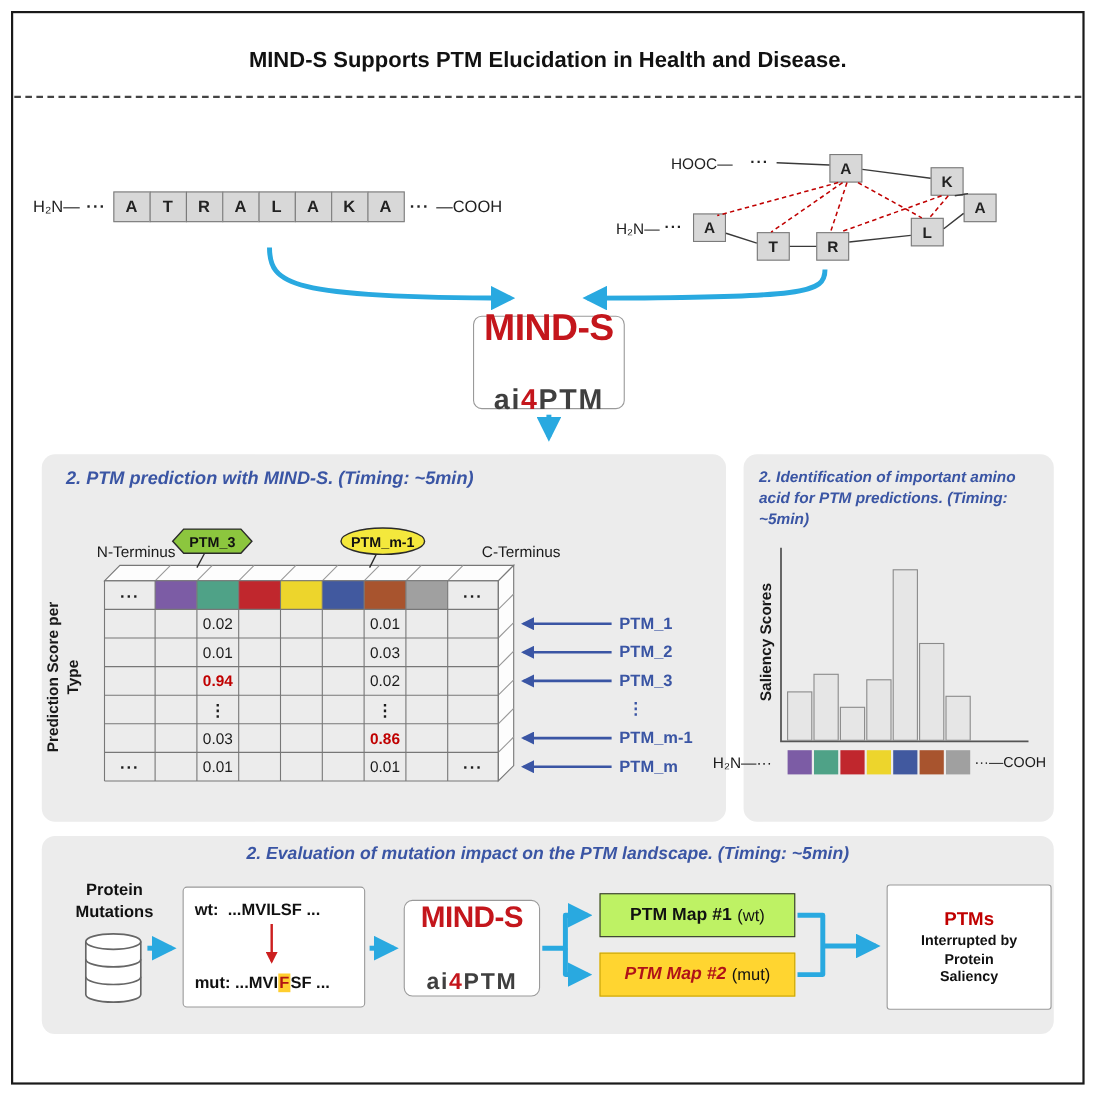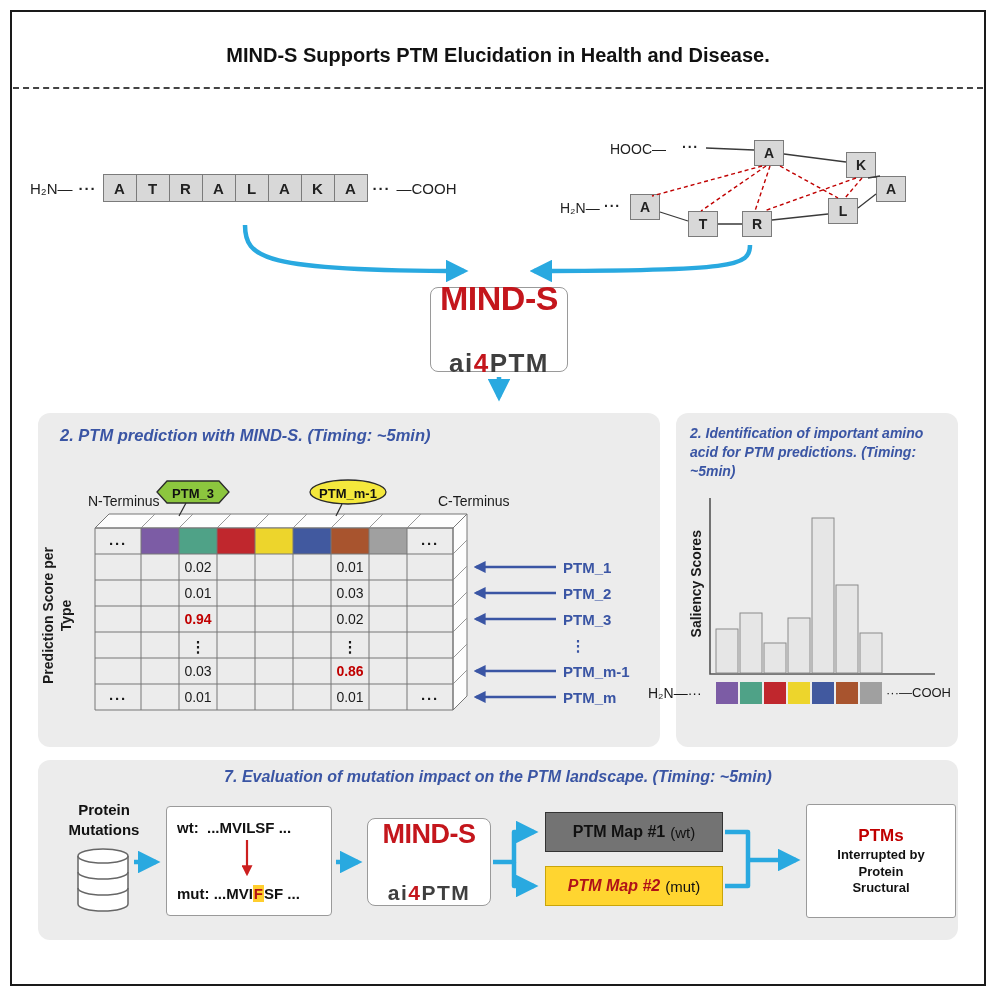--- a/index.html
+++ b/index.html
@@ -50,21 +50,21 @@
   .rowdots{ font:bold 15px "Liberation Sans", sans-serif; fill:#3a55a4; text-anchor:middle; dominant-baseline:central; }
   .callout{ font:bold 13px "Liberation Sans", sans-serif; fill:#111; text-anchor:middle; dominant-baseline:central; }
   .sbar { fill:#e6e6e6; stroke:#8a8a8a; stroke-width:1; }
 
   .mut-source { position:absolute; left:58px; top:800px; width:92px; text-align:center; font-size:15px; font-weight:bold; color:#111; line-height:1.3; }
   .wtmut-box { position:absolute; left:166px; top:806px; width:166px; height:110px; background:#fff; border:1.3px solid #9a9a9a; border-radius:4px; }
   .wt-line  { position:absolute; left:10px; top:12px;  font-size:15px; font-weight:bold; color:#111; white-space:pre; }
   .mut-line { position:absolute; left:10px; bottom:13px; font-size:15px; font-weight:bold; color:#111; white-space:pre; }
   .hl { background:#ffce2e; color:#b31313; padding:0 1px; }
 
-  .map-box { position:absolute; width:178px; height:40px; display:flex; align-items:center; justify-content:center; gap:5px; background:#737373; border:1.5px solid #333; }
+  .map-box { position:absolute; width:178px; height:40px; display:flex; align-items:center; justify-content:center; gap:5px; background:#bef264; border:1.5px solid #333; }
   .map2 { background:#ffd530; border-color:#c9a50a; }
   .map-title { font-size:16px; font-weight:bold; color:#111; }
   .map2 .map-title { color:#b01218;font-style:italic; }
   .map-tag { font-size:15px; color:#111; }
 
   .result-box { position:absolute; left:806px; top:804px; width:150px; height:114px; background:#fff; border:1.3px solid #9a9a9a; border-radius:3px;
                 display:flex; flex-direction:column; align-items:center; justify-content:center; line-height:1.3; }
   .r1 { font-size:17px; font-weight:bold; color:#c00000; }
   .r2 { font-size:13px; font-weight:bold; color:#111; }
 </style>
@@ -111,21 +111,21 @@
     <div class="minds-name">MIND-S</div>
     <div class="minds-sub"><span>ai</span><span class="red">4</span><span>PTM</span></div>
   </div>
   <div class="minds-box sm" style="left:367px;top:818px;width:124px;height:88px">
     <div class="minds-name">MIND-S</div>
     <div class="minds-sub"><span>ai</span><span class="red">4</span><span>PTM</span></div>
   </div>
 
   <div class="panel-title-left blue-head">2. PTM prediction with MIND-S. (Timing: ~5min)</div>
   <div class="panel-title-right blue-head">2. Identification of important amino acid for PTM predictions. (Timing: ~5min)</div>
-  <div class="panel-title-bottom blue-head">7. Evaluation of mutation impact on the PTM landscape. (Timing: ~5min)</div>
+  <div class="panel-title-bottom blue-head">2. Evaluation of mutation impact on the PTM landscape. (Timing: ~5min)</div>
 
   <div class="term-label" style="left:88px;top:493px">N-Terminus</div>
   <div class="term-label" style="left:438px;top:493px">C-Terminus</div>
   <div class="rot-label" style="left:-18px;top:598px;width:150px">Prediction Score per Type</div>
 
   <div class="rot-label" style="left:622px;top:575px;width:150px">Saliency Scores</div>
   <div class="term-label" style="left:648px;top:685px">H₂N—···</div>
   <div class="term-label" style="left:886px;top:685px;font-size:13px">···—COOH</div>
 
   <div class="mut-source">Protein Mutations</div>
@@ -138,21 +138,21 @@
     <span class="map-tag">(wt)</span>
   </div>
   <div class="map-box map2" style="left:545px;top:866px">
     <span class="map-title">PTM Map #2</span>
     <span class="map-tag">(mut)</span>
   </div>
   <div class="result-box">
     <div class="r1">PTMs</div>
     <div class="r2">Interrupted by</div>
     <div class="r2">Protein</div>
-    <div class="r2">Sructural</div>
+    <div class="r2">Saliency</div>
   </div>
 
   <svg class="overlay" viewBox="0 0 996 996">
     <defs>
       <marker id="mCyan" markerWidth="5" markerHeight="5" refX="4" refY="2.5" orient="auto" markerUnits="strokeWidth">
         <path d="M0,0 L5,2.5 L0,5 Z" fill="#29a9e0"></path>
       </marker>
       <marker id="mBlue" markerWidth="5" markerHeight="5" refX="4" refY="2.5" orient="auto" markerUnits="strokeWidth">
         <path d="M0,0 L5,2.5 L0,5 Z" fill="#3a55a4"></path>
       </marker>

